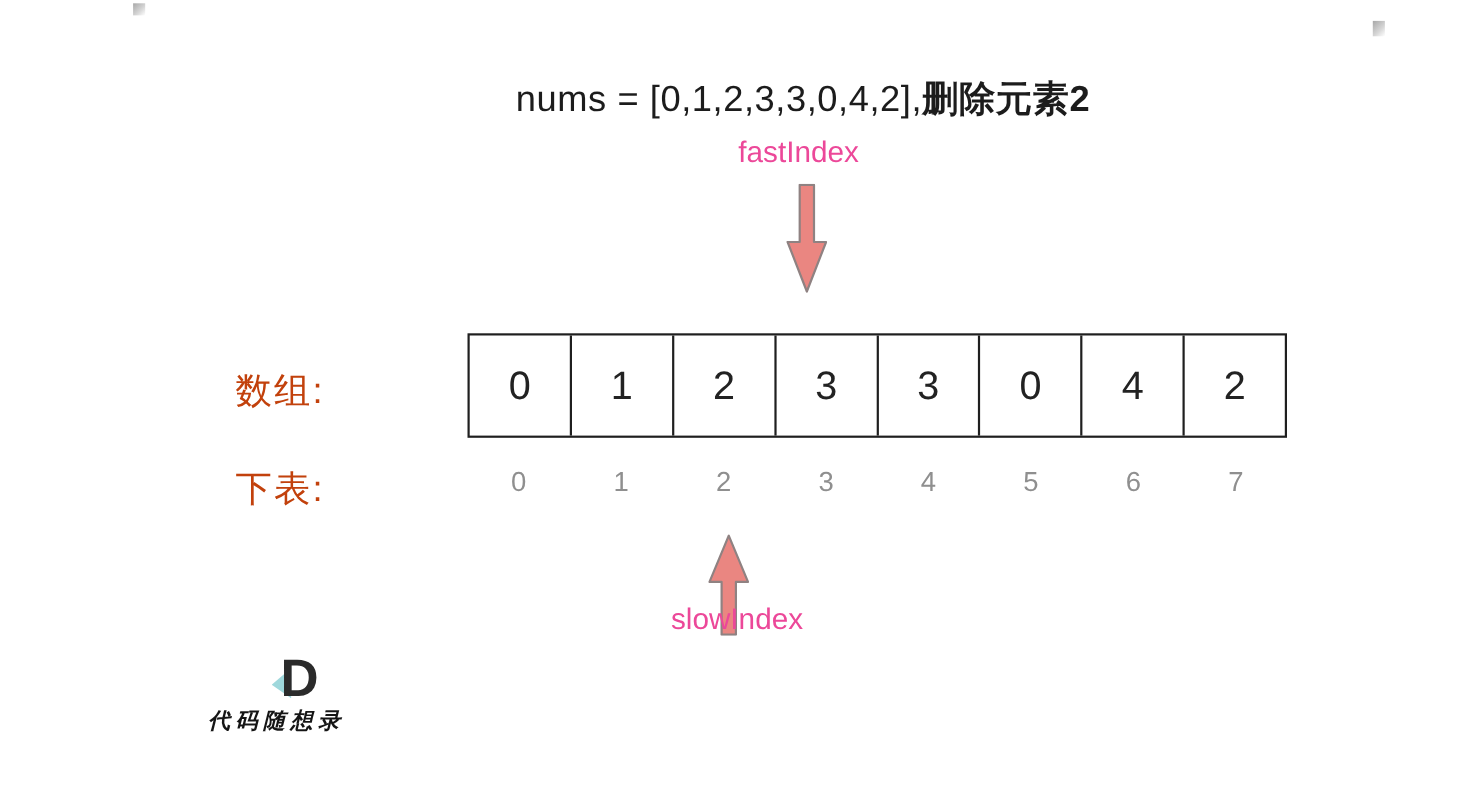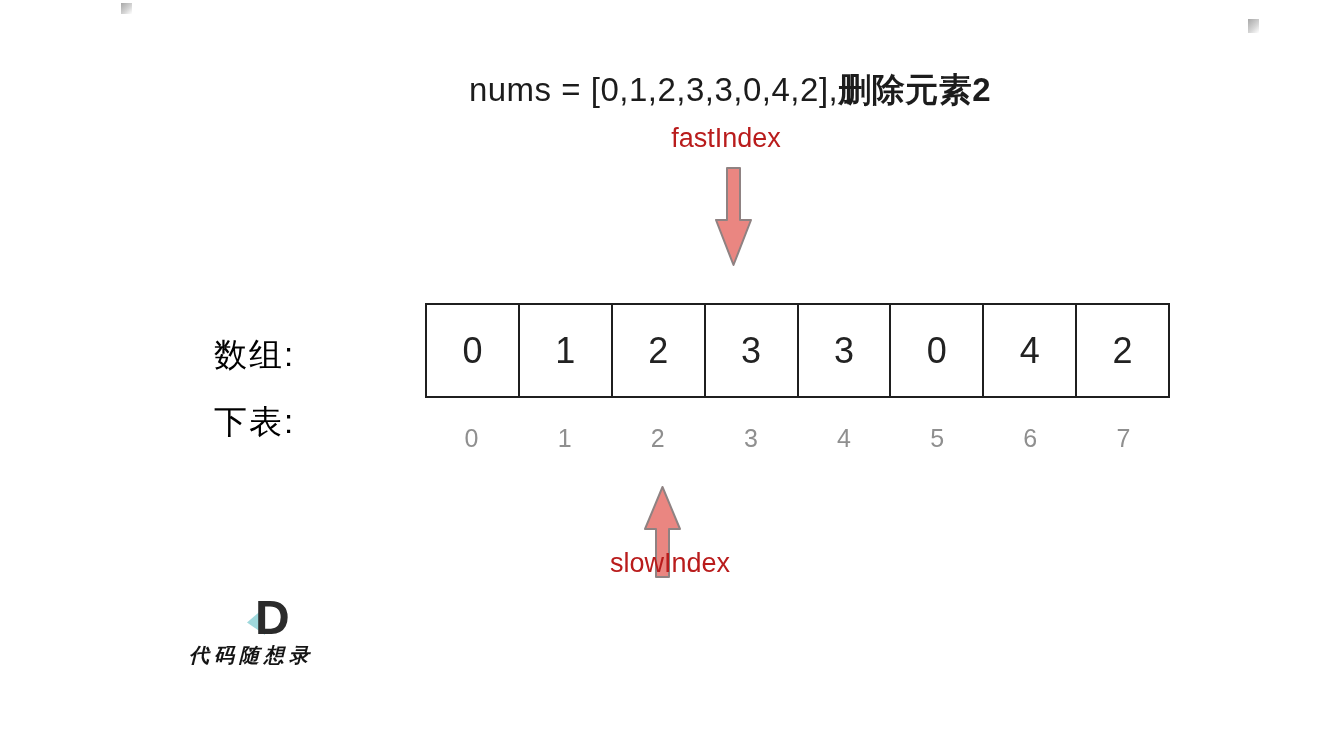--- a/index.html
+++ b/index.html
@@ -37,21 +37,21 @@
     letter-spacing: 0.5px;
   }
   .title .prefix { font-weight: 500; }
   .title .emphasis { font-weight: 800; }
 
   
   .pointer-label {
     position: absolute;
     transform: translateX(-50%);
     font-size: 27px;
-    color: #b91c1c;
+    color: #ec4899;
     white-space: nowrap;
   }
   .fast-label { left: 726px; top: 123px; }
   .slow-label { left: 670px; top: 548px; }
 
   
   .arrow { position: absolute; }
   .arrow polygon {
     fill: #ea8681;
     stroke: #8f8282;
@@ -59,26 +59,26 @@
     stroke-linejoin: round;
   }
   .arrow-down { left: 714px; top: 167px; }
   .arrow-up   { left: 643px; top: 485px; }
 
   
   .row-label {
     position: absolute;
     left: 214px;
     font-size: 33px;
-    color: #000000;
+    color: #c2410c;
     letter-spacing: 2px;
     white-space: nowrap;
   }
   .array-label { top: 333px; }
-  .index-label { top: 400px; }
+  .index-label { top: 422px; }
 
   
   .boxes {
     position: absolute;
     left: 425px;
     top: 303px;
     width: 745px;
     height: 95px;
     display: flex;
     border: 2px solid #1f1f1f;

